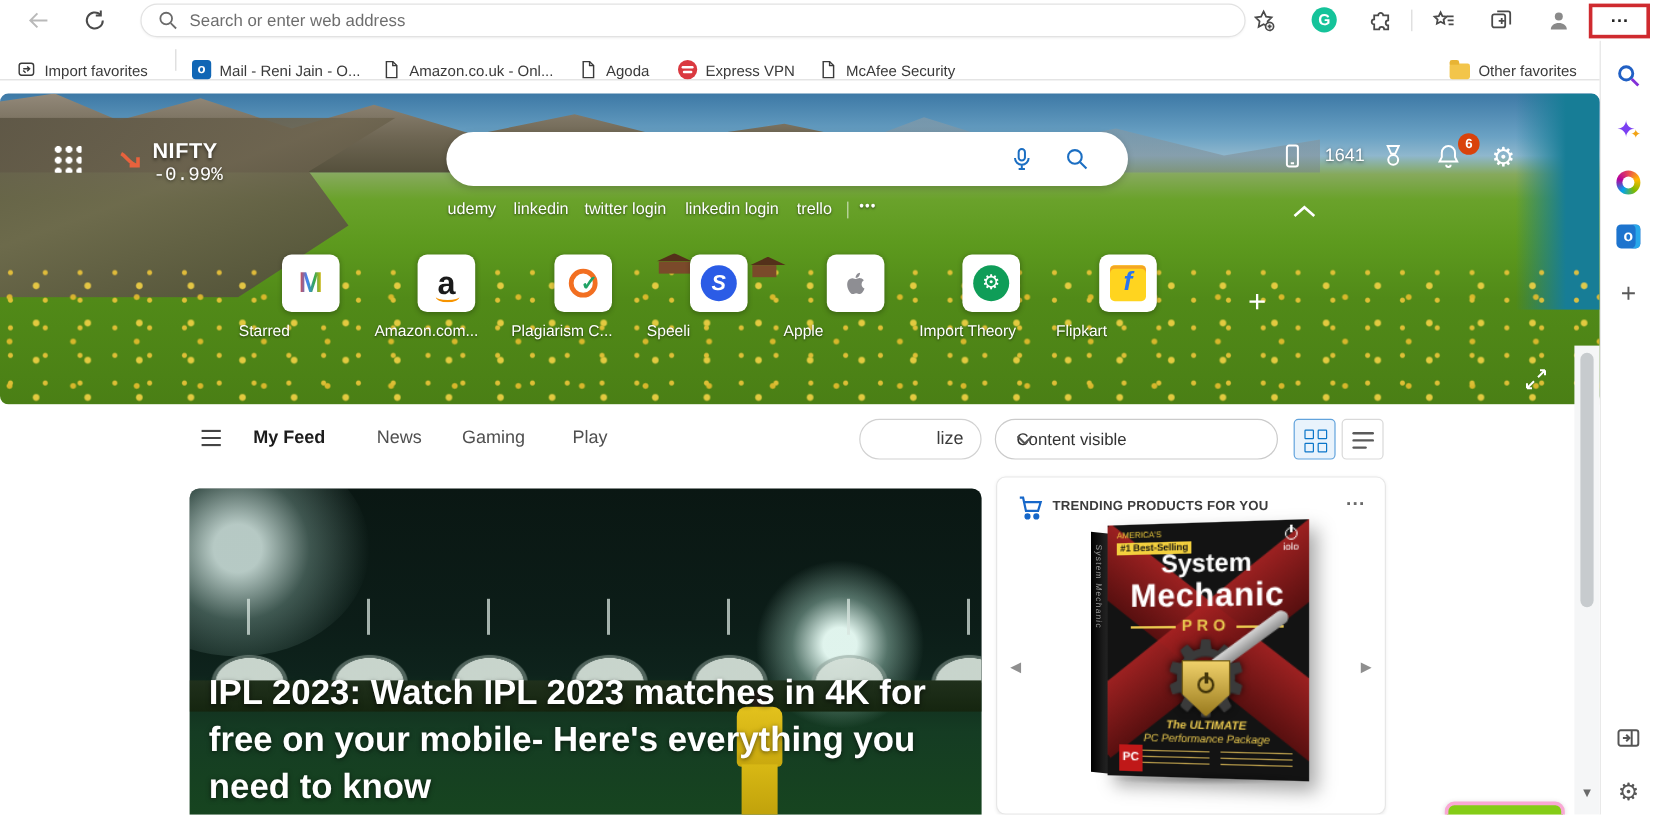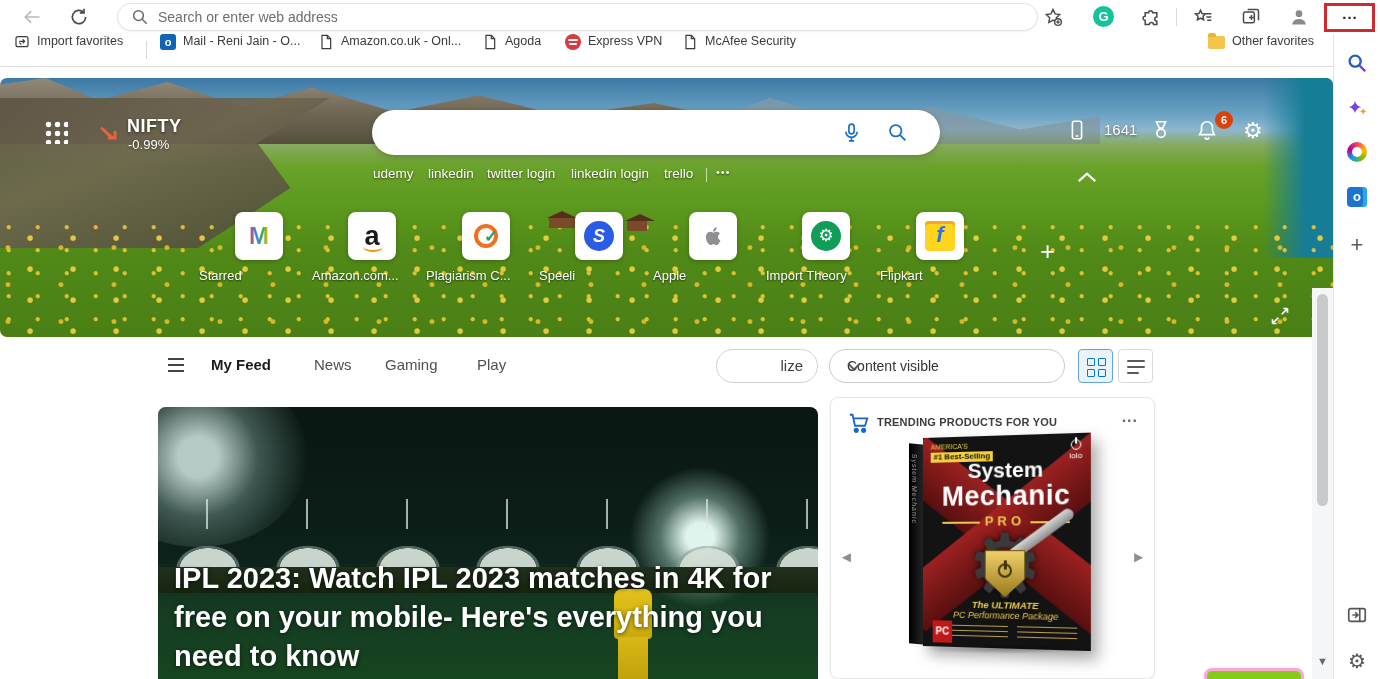--- a/index.html
+++ b/index.html
@@ -19,21 +19,21 @@
   #addr-input::placeholder { color:#6e6e6e; }
   .tb-sep { position:absolute; top:8px; width:1px; height:18px; background:#d9d9d9; }
   #grammarly-badge { position:absolute; left:1093px; top:6px; width:21px; height:21px; border-radius:50%;
     background:#15c39a; color:#fff; font-size:13px; font-weight:bold; text-align:center; line-height:21px; }
   #more-box { position:absolute; left:1324px; top:3px; width:51px; height:29px; border:3px solid #cf2a2f; background:#fff; }
   #more-dots { position:absolute; left:1338px; top:3px; width:24px; height:26px; font-size:15px; letter-spacing:1px;
     color:#222; font-weight:bold; line-height:22px; text-align:center; }
 
   
   #favbar { left:0; top:34px; width:1380px; height:33px; background:#fff; border-bottom:1px solid #dedede; }
-  .fav-item { position:absolute; top:0; height:32px; display:flex; align-items:flex-start; gap:7px; font-size:12.5px; color:#3a3a3a; }
+  .fav-item { position:absolute; top:0; height:32px; display:flex; align-items:flex-end; gap:7px; font-size:12.5px; color:#3a3a3a; }
   .fav-ic { width:16px; height:16px; flex:0 0 16px; }
   .fav-ic svg { width:16px; height:16px; }
   .outlook-sq { width:16px; height:16px; border-radius:3px; background:#1066b5; color:#fff; font-size:11px; font-weight:bold;
     text-align:center; line-height:16px; }
   .evpn-sq { width:16px; height:16px; border-radius:8px; background:#da3940; position:relative; }
   .evpn-sq::before, .evpn-sq::after { content:""; position:absolute; left:3px; height:2px; background:#fff; border-radius:1px; }
   .evpn-sq::before { top:5px; width:10px; } .evpn-sq::after { top:9px; width:8px; left:4px; }
   .folder-ic { width:17px; height:13px; background:#f3c54a; border-radius:2px; position:relative; margin-top:2px; }
   .folder-ic::before { content:""; position:absolute; left:0; top:-3px; width:8px; height:4px; background:#e8b434;
     border-radius:2px 2px 0 0; }
@@ -73,21 +73,21 @@
     background-size:29px 23px, 43px 31px, 53px 37px; opacity:.9; }
   .barn { position:absolute; width:26px; height:10px; background:#7a4a2a; }
   .barn::before { content:""; position:absolute; left:-2px; top:-7px; width:30px; height:7px; background:#54301a;
     clip-path:polygon(0 100%,50% 0,100% 100%); }
   .hero-txt { color:#fff; text-shadow:0 1px 3px rgba(0,0,0,.55); }
 
   #apps-grid { left:44px; top:42px; width:24px; height:24px;
     background-image:radial-gradient(circle,#fff 2.6px,transparent 3.1px); background-size:9px 9px; }
   #nifty-arrow { left:98px; top:44px; width:24px; height:22px; color:#e8623d; }
   #nifty-sym { left:127px; top:38px; font-size:18px; font-weight:bold; letter-spacing:.5px; }
-  #nifty-chg { left:128px; top:59px; font-size:13px; }
+  #nifty-chg { left:128px; top:59px; font-size:16px;font-family:Liberation Mono, monospace; }
 
   #hero-search { left:372px; top:32px; width:568px; height:45px; background:#fff; border-radius:23px;
     box-shadow:0 2px 6px rgba(0,0,0,.18); }
   #hero-search input { position:absolute; left:24px; top:1px; width:430px; height:42px; border:none; outline:none;
     background:transparent; font-family:"Liberation Sans",sans-serif; font-size:15px; color:#333; }
   #hero-search input::placeholder { color:#767676; }
   .hs-ic { position:absolute; top:12px; width:21px; height:21px; color:#1b6ec2; }
   .hs-ic svg { width:100%; height:100%; }
 
   .qlink { position:absolute; top:88px; font-size:13.5px; color:#fff; text-shadow:0 1px 2px rgba(0,0,0,.6); cursor:pointer; }

